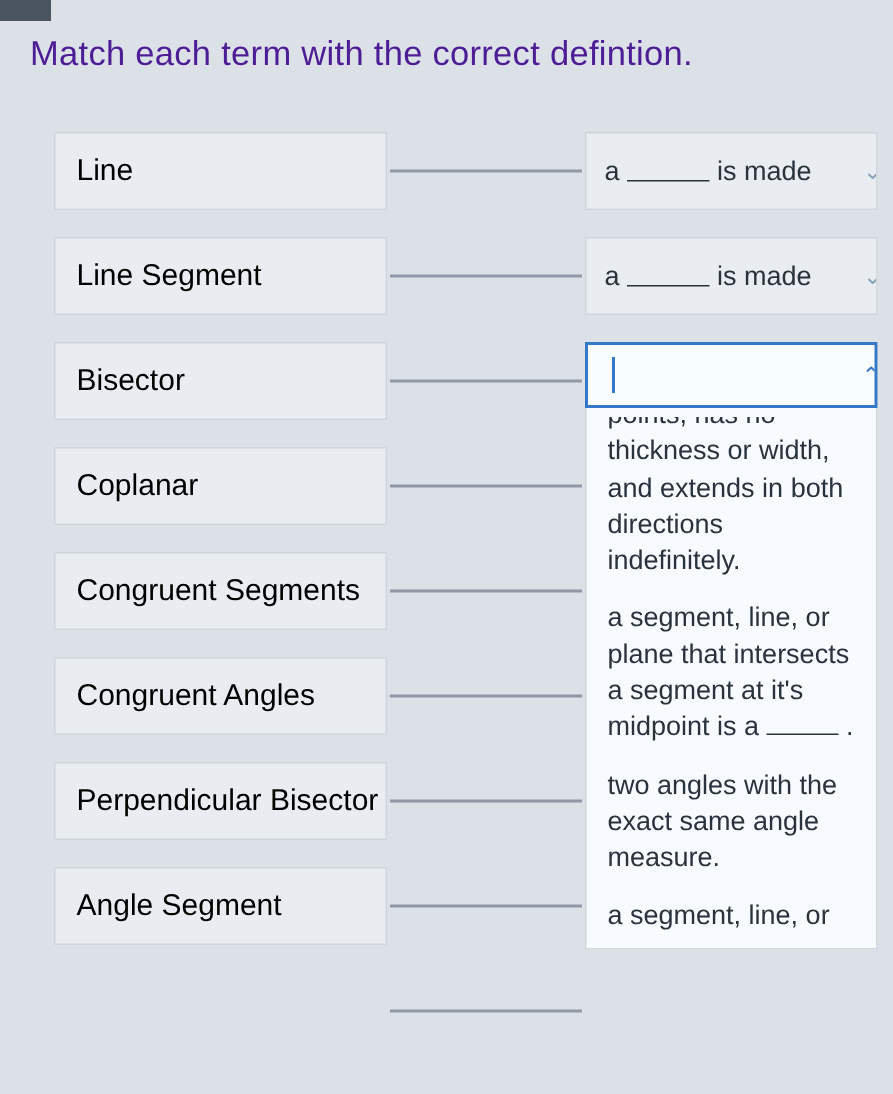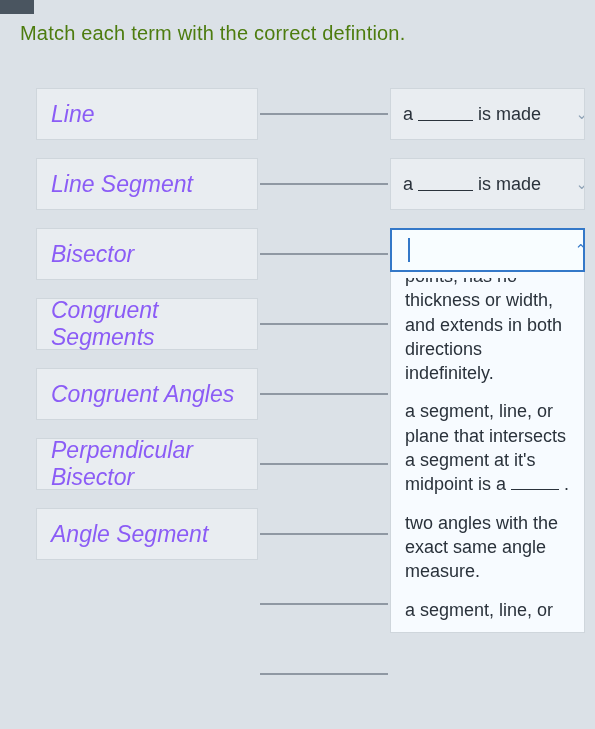--- a/index.html
+++ b/index.html
@@ -14,42 +14,41 @@
     .stub {
       position: absolute;
       top: 0; left: 0;
       width: 34px; height: 14px;
       background: #4a5560;
     }
     .prompt {
       position: absolute;
       top: 22px;
       left: 20px;
-      font-size: 20px;
-      color: #4d7c0f;
+      font-size: 23px;
+      color: #4c1d95;
       letter-spacing: 0.2px;
     }
     .left-col {
       position: absolute;
       left: 36px;
       top: 88px;
       width: 222px;
     }
     .term {
       height: 52px;
       background: #e9edf1;
       border: 1px solid #cfd6dc;
       display: flex;
       align-items: center;
       padding-left: 14px;
-      font-size: 23px;
-      color: #8b5cf6;
+      font-size: 20px;
+      color: #000000;
       margin-bottom: 18px;
       position: relative;
-      font-style: italic;
     }
     .right-col {
       position: absolute;
       left: 390px;
       top: 88px;
       width: 195px;
     }
     .def {
       height: 52px;
       background: #e9edf1;
@@ -138,20 +137,23 @@
   <div class="term">
       <span>Line</span>
     </div>
   <div class="term">
       <span>Line Segment</span>
     </div>
   <div class="term">
       <span>Bisector</span>
     </div>
   <div class="term">
+      <span>Coplanar</span>
+    </div>
+  <div class="term">
       <span>Congruent Segments</span>
     </div>
   <div class="term">
       <span>Congruent Angles</span>
     </div>
   <div class="term">
       <span>Perpendicular Bisector</span>
     </div>
   <div class="term">
       <span>Angle Segment</span>

